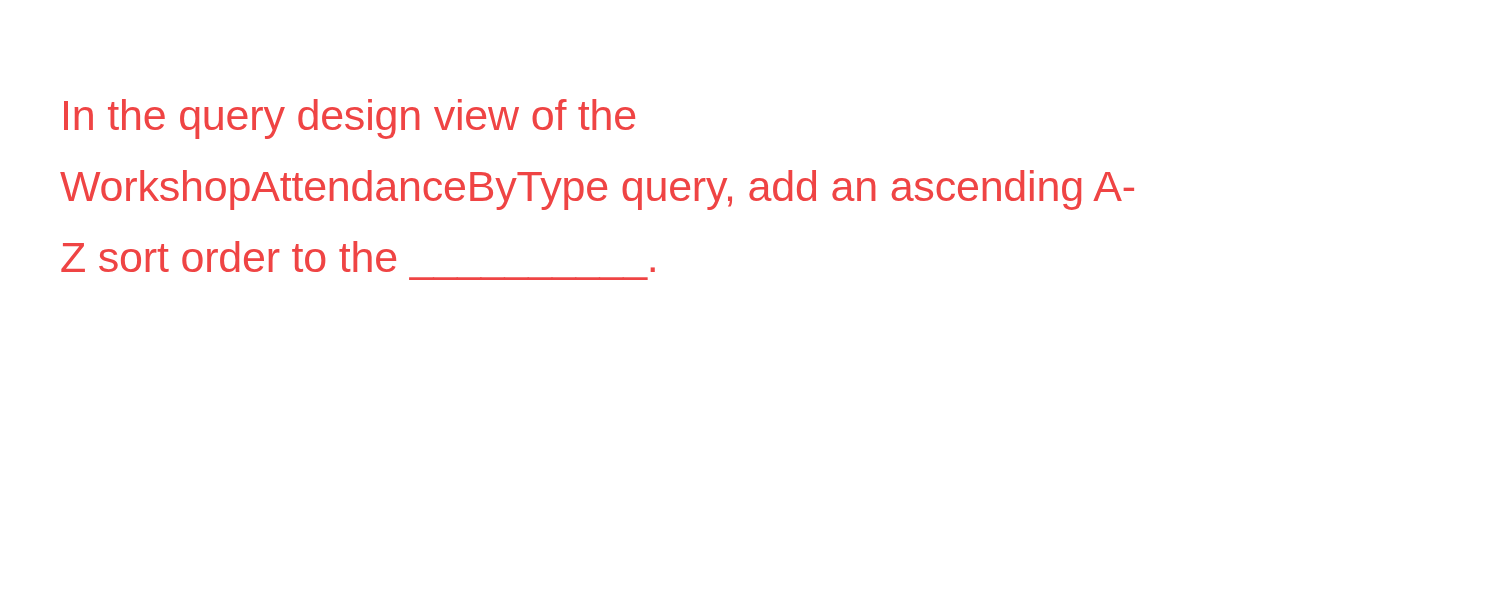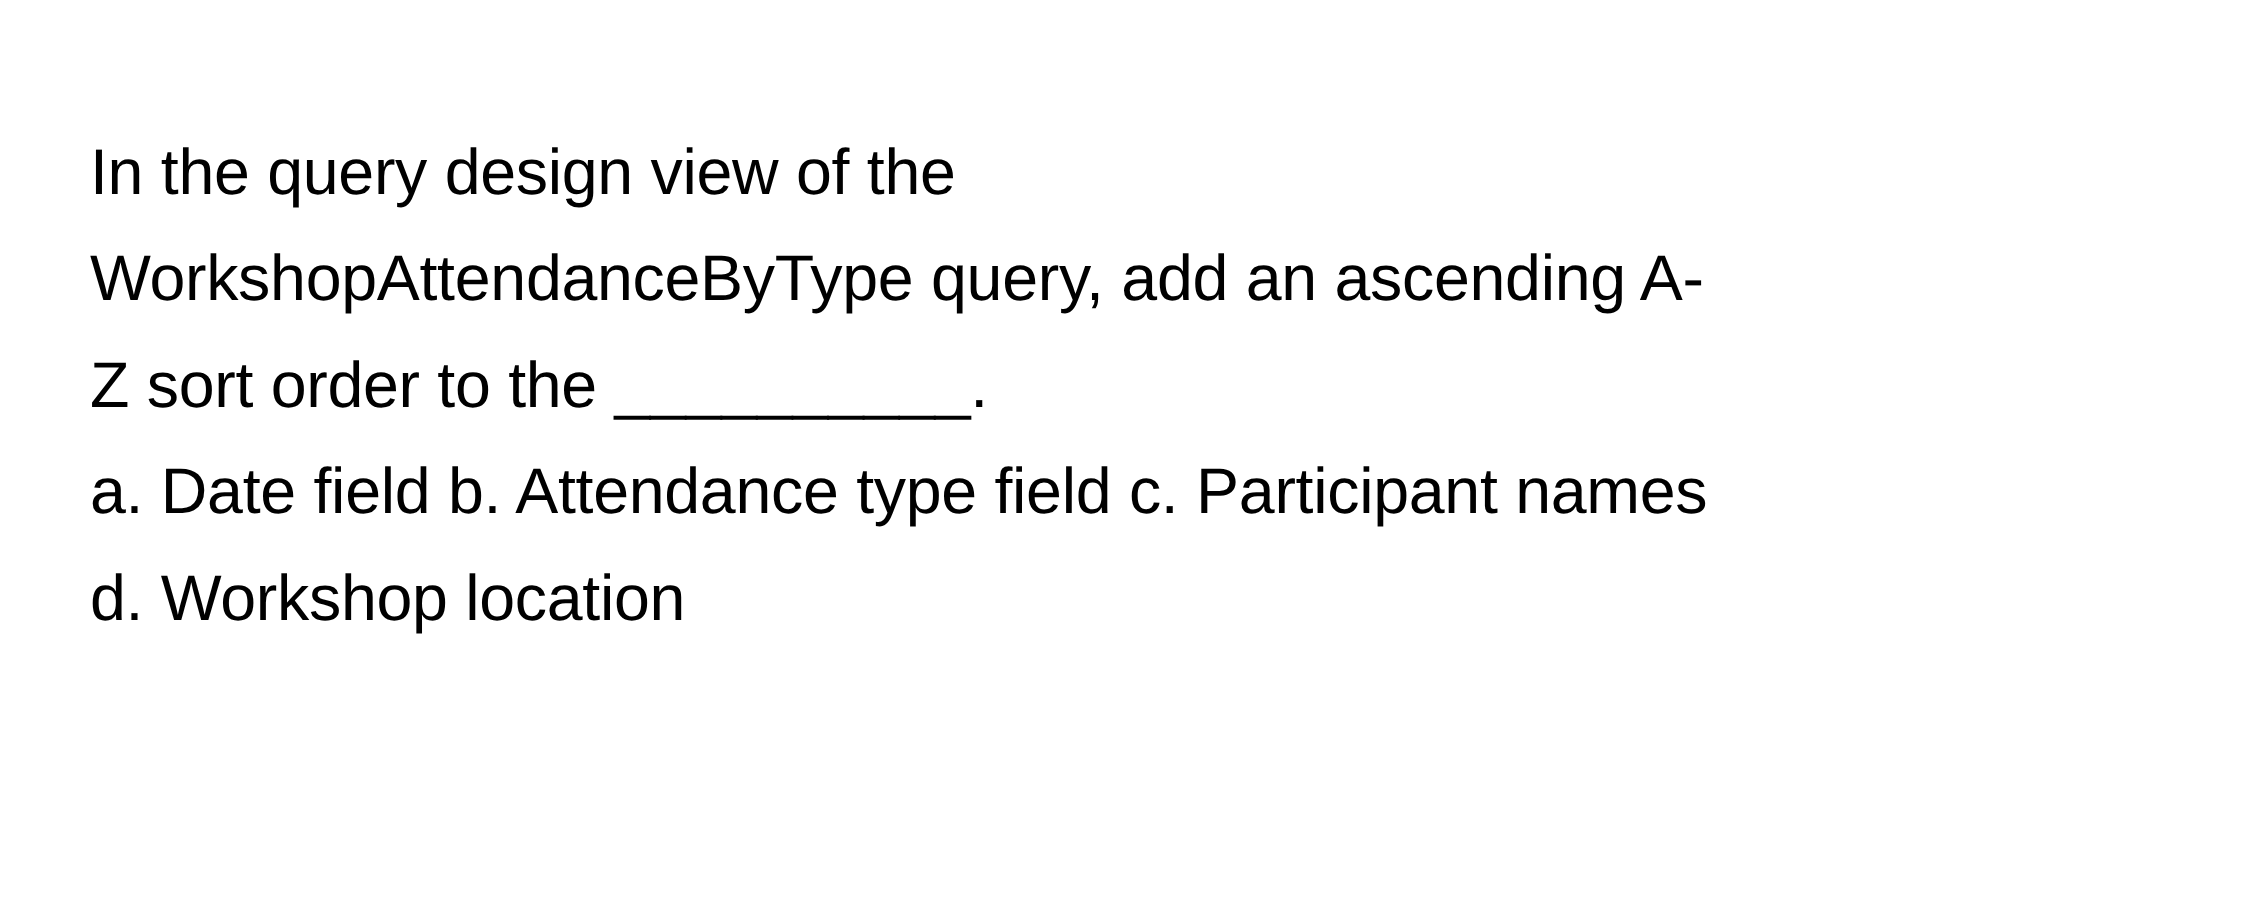--- a/index.html
+++ b/index.html
@@ -15,24 +15,23 @@
       padding: 80px 60px;
       display: flex;
       align-items: flex-start;
     }
     .content {
       max-width: 1100px;
     }
     .question-text, .options-text {
       font-size: 43px;
       line-height: 1.65;
-      color: #000000;
+      color: #ef4444;
       font-weight: 400;
       letter-spacing: -0.2px;
     }
   </style>
 </head>
 <body>
 
 <div class="content">
   <div class="question-text">In the query design view of the WorkshopAttendanceByType query, add an ascending A-Z sort order to the __________.</div>
-  <div class="options-text">a. Date field b. Attendance type field c. Participant names d. Workshop location</div>
 </div>
 
 </body></html>

